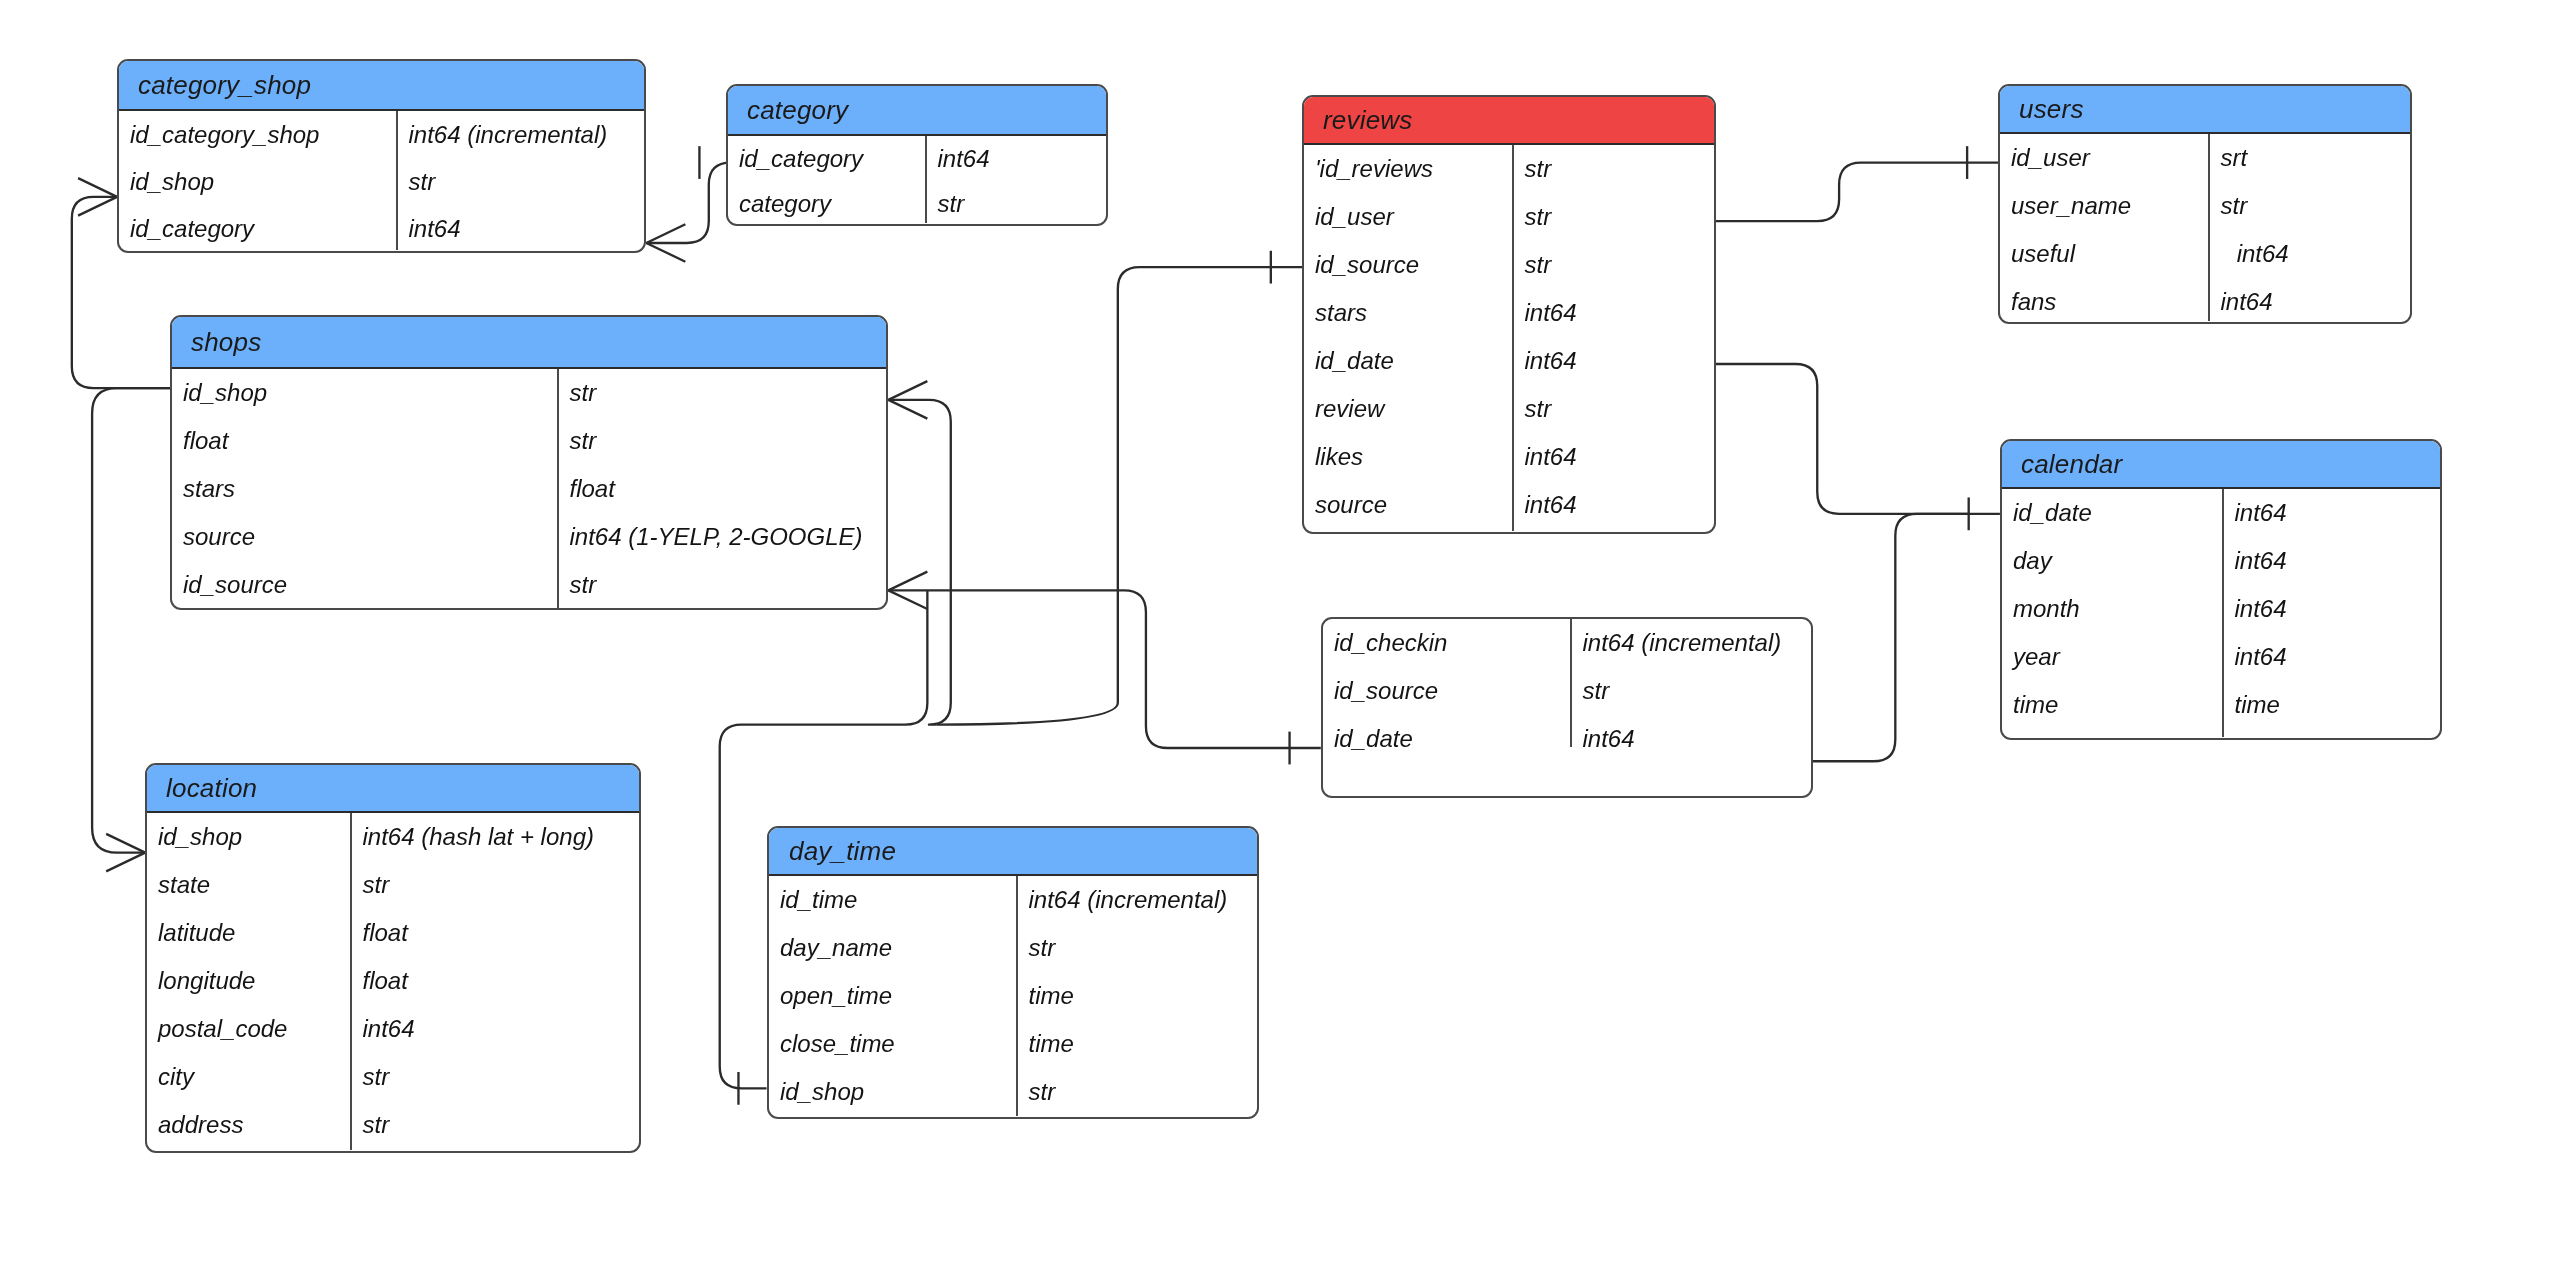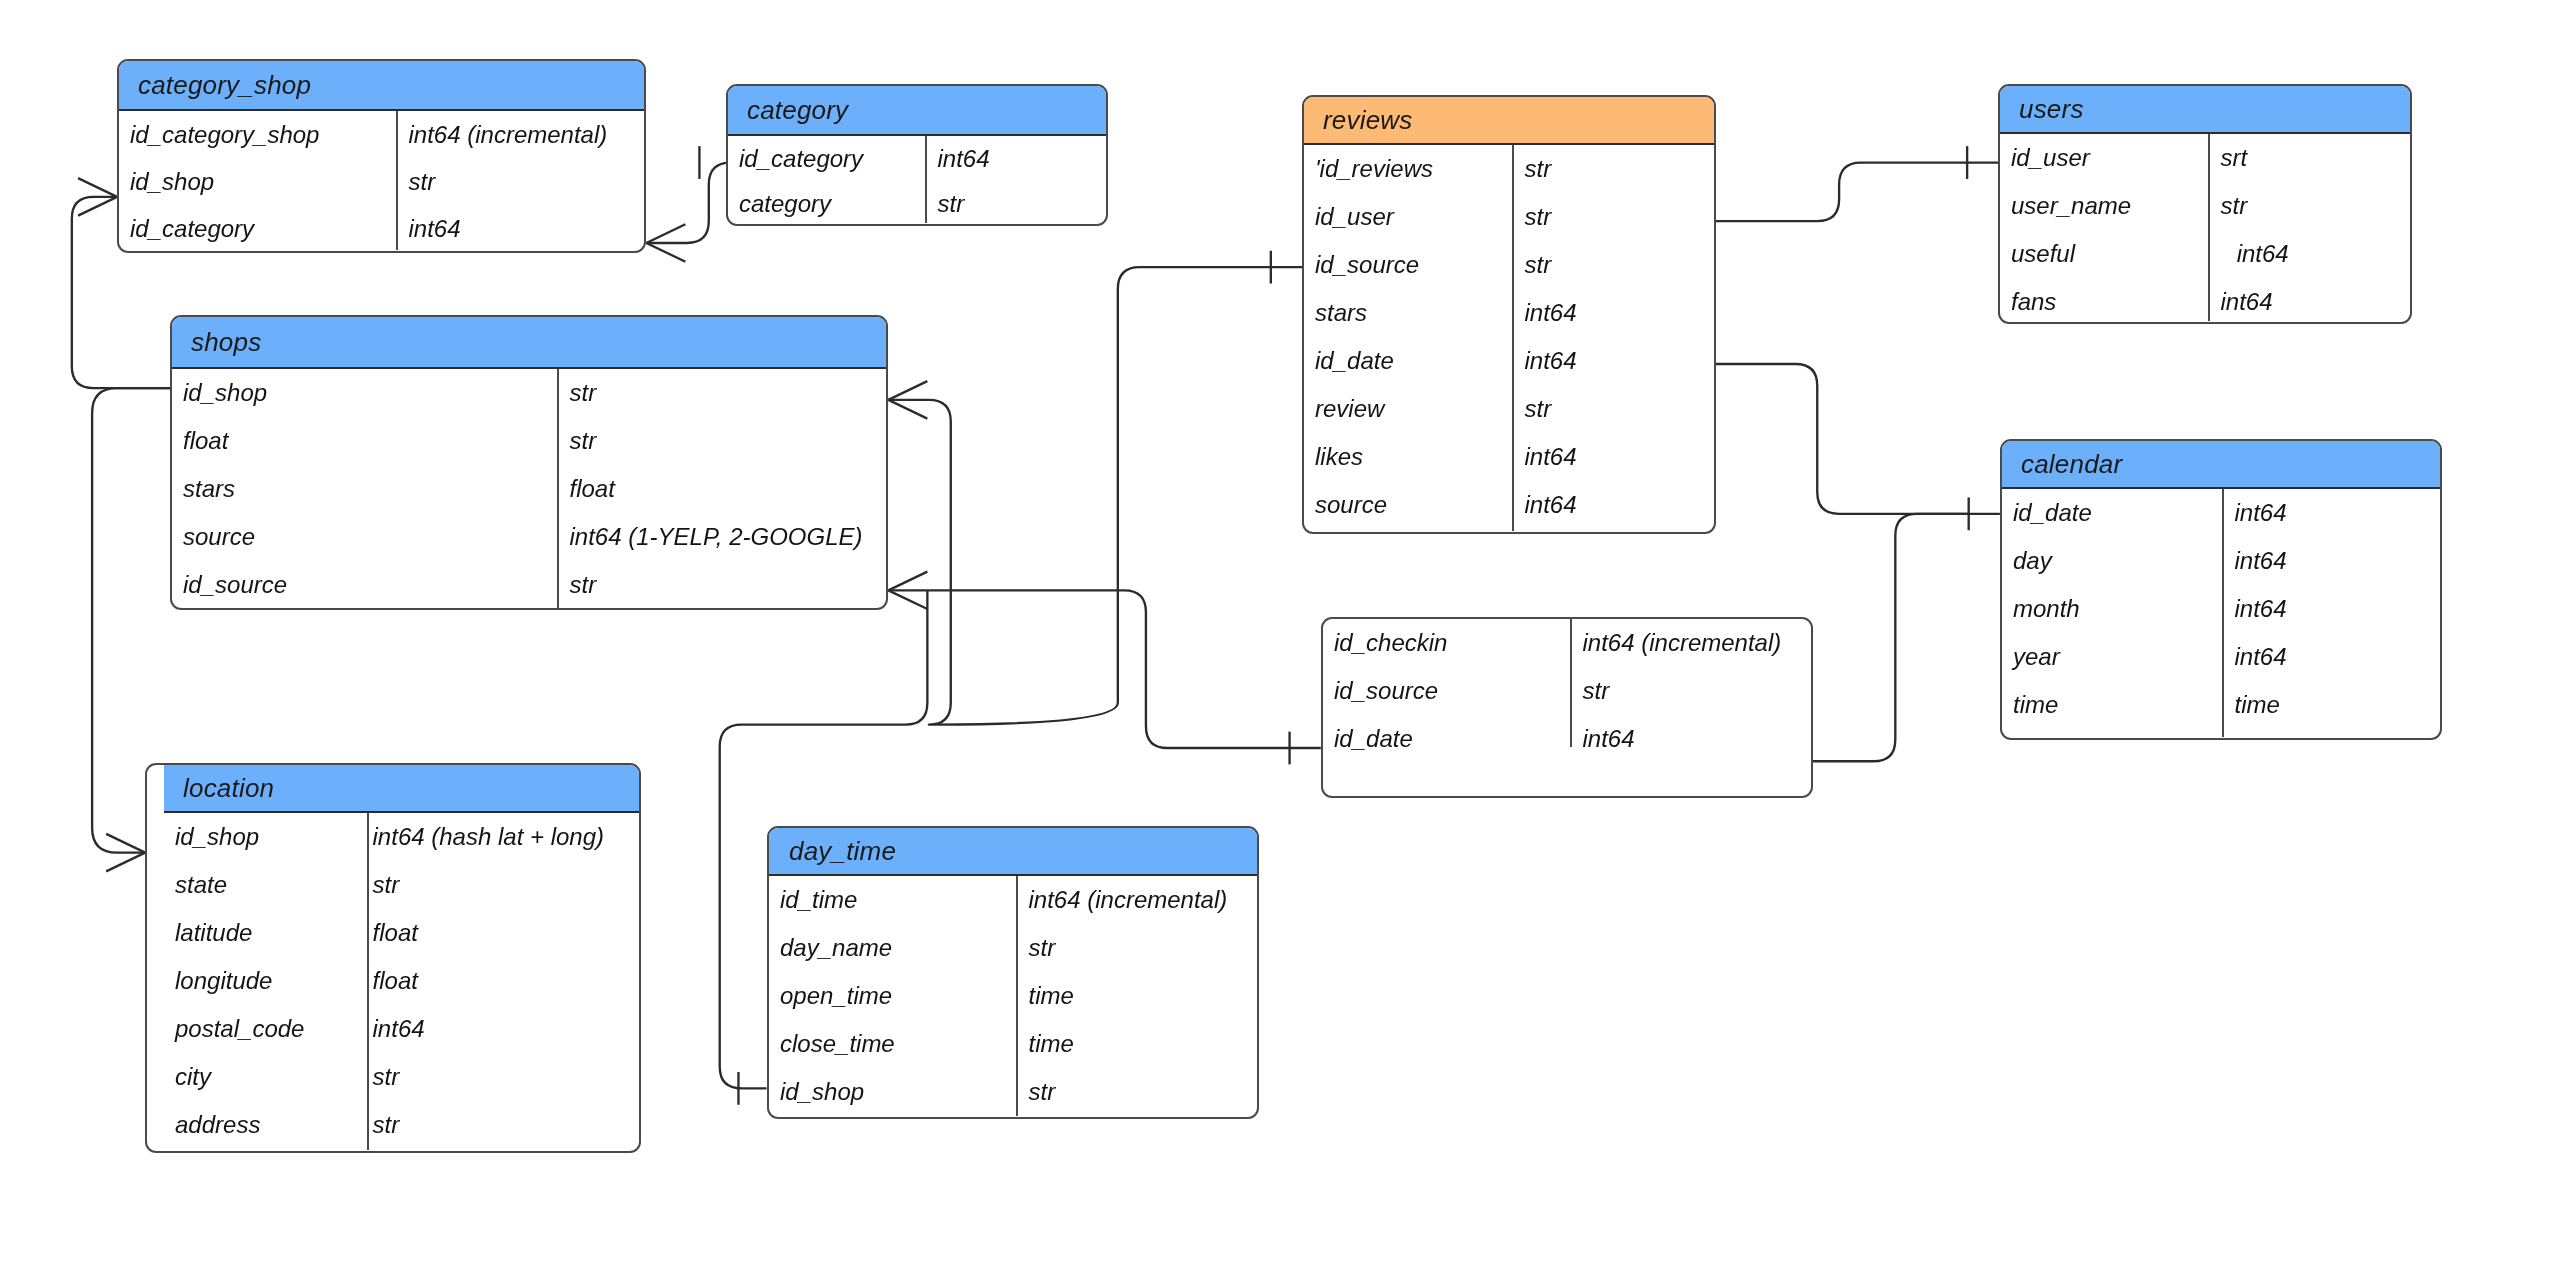--- a/index.html
+++ b/index.html
@@ -208,21 +208,21 @@
             <div class="field-name" style="width: 385px;">source</div>
             <div class="field-type" style="width: 329px;">int64 (1-YELP, 2-GOOGLE)</div>
           </div>
           <div class="field-row" style="height: 48px;">
             <div class="field-name" style="width: 385px;">id_source</div>
             <div class="field-type" style="width: 329px;">str</div>
           </div>
         </div>
       </div>
       <div class="entity" style="left: 1302px; top: 95px; width: 414px; height: 439px;">
-        <div class="entity-header" style="height: 48px; background: #fdba74;">reviews</div>
+        <div class="entity-header" style="height: 48px; background: #ef4444;">reviews</div>
         <div class="entity-body" style="height: 386px;">
           <div class="col-split" style="left: 208px;"></div>
           <div class="field-row" style="height: 48px;">
             <div class="field-name" style="width: 208px;">'id_reviews</div>
             <div class="field-type" style="width: 201px;">str</div>
           </div>
           <div class="field-row" style="height: 48px;">
             <div class="field-name" style="width: 208px;">id_user</div>
             <div class="field-type" style="width: 201px;">str</div>
           </div>
@@ -310,21 +310,21 @@
           <div class="field-row" style="height: 48px;">
             <div class="field-name" style="width: 247px;">id_source</div>
             <div class="field-type" style="width: 240px;">str</div>
           </div>
           <div class="field-row" style="height: 48px;">
             <div class="field-name" style="width: 247px;">id_date</div>
             <div class="field-type" style="width: 240px;">int64</div>
           </div>
         </div>
       </div>
-      <div class="entity" style="left: 145px; top: 763px; width: 496px; height: 390px; padding-left: 17px;">
+      <div class="entity" style="left: 145px; top: 763px; width: 496px; height: 390px;">
         <div class="entity-header" style="height: 48px; background: rgb(108, 175, 250);">location</div>
         <div class="entity-body" style="height: 337px;">
           <div class="col-split" style="left: 203px;"></div>
           <div class="field-row" style="height: 48px;">
             <div class="field-name" style="width: 203px;">id_shop</div>
             <div class="field-type" style="width: 289px;">int64 (hash lat + long)</div>
           </div>
           <div class="field-row" style="height: 48px;">
             <div class="field-name" style="width: 203px;">state</div>
             <div class="field-type" style="width: 289px;">str</div>

